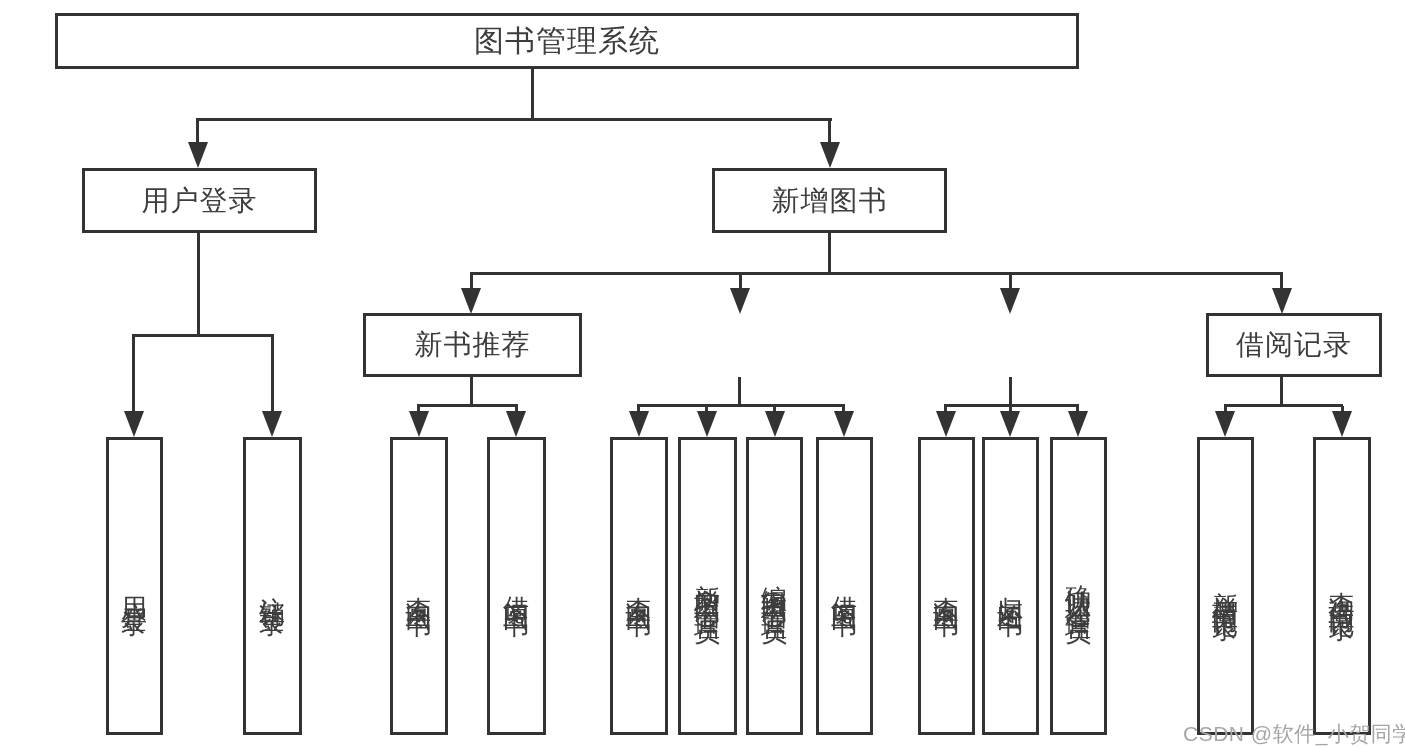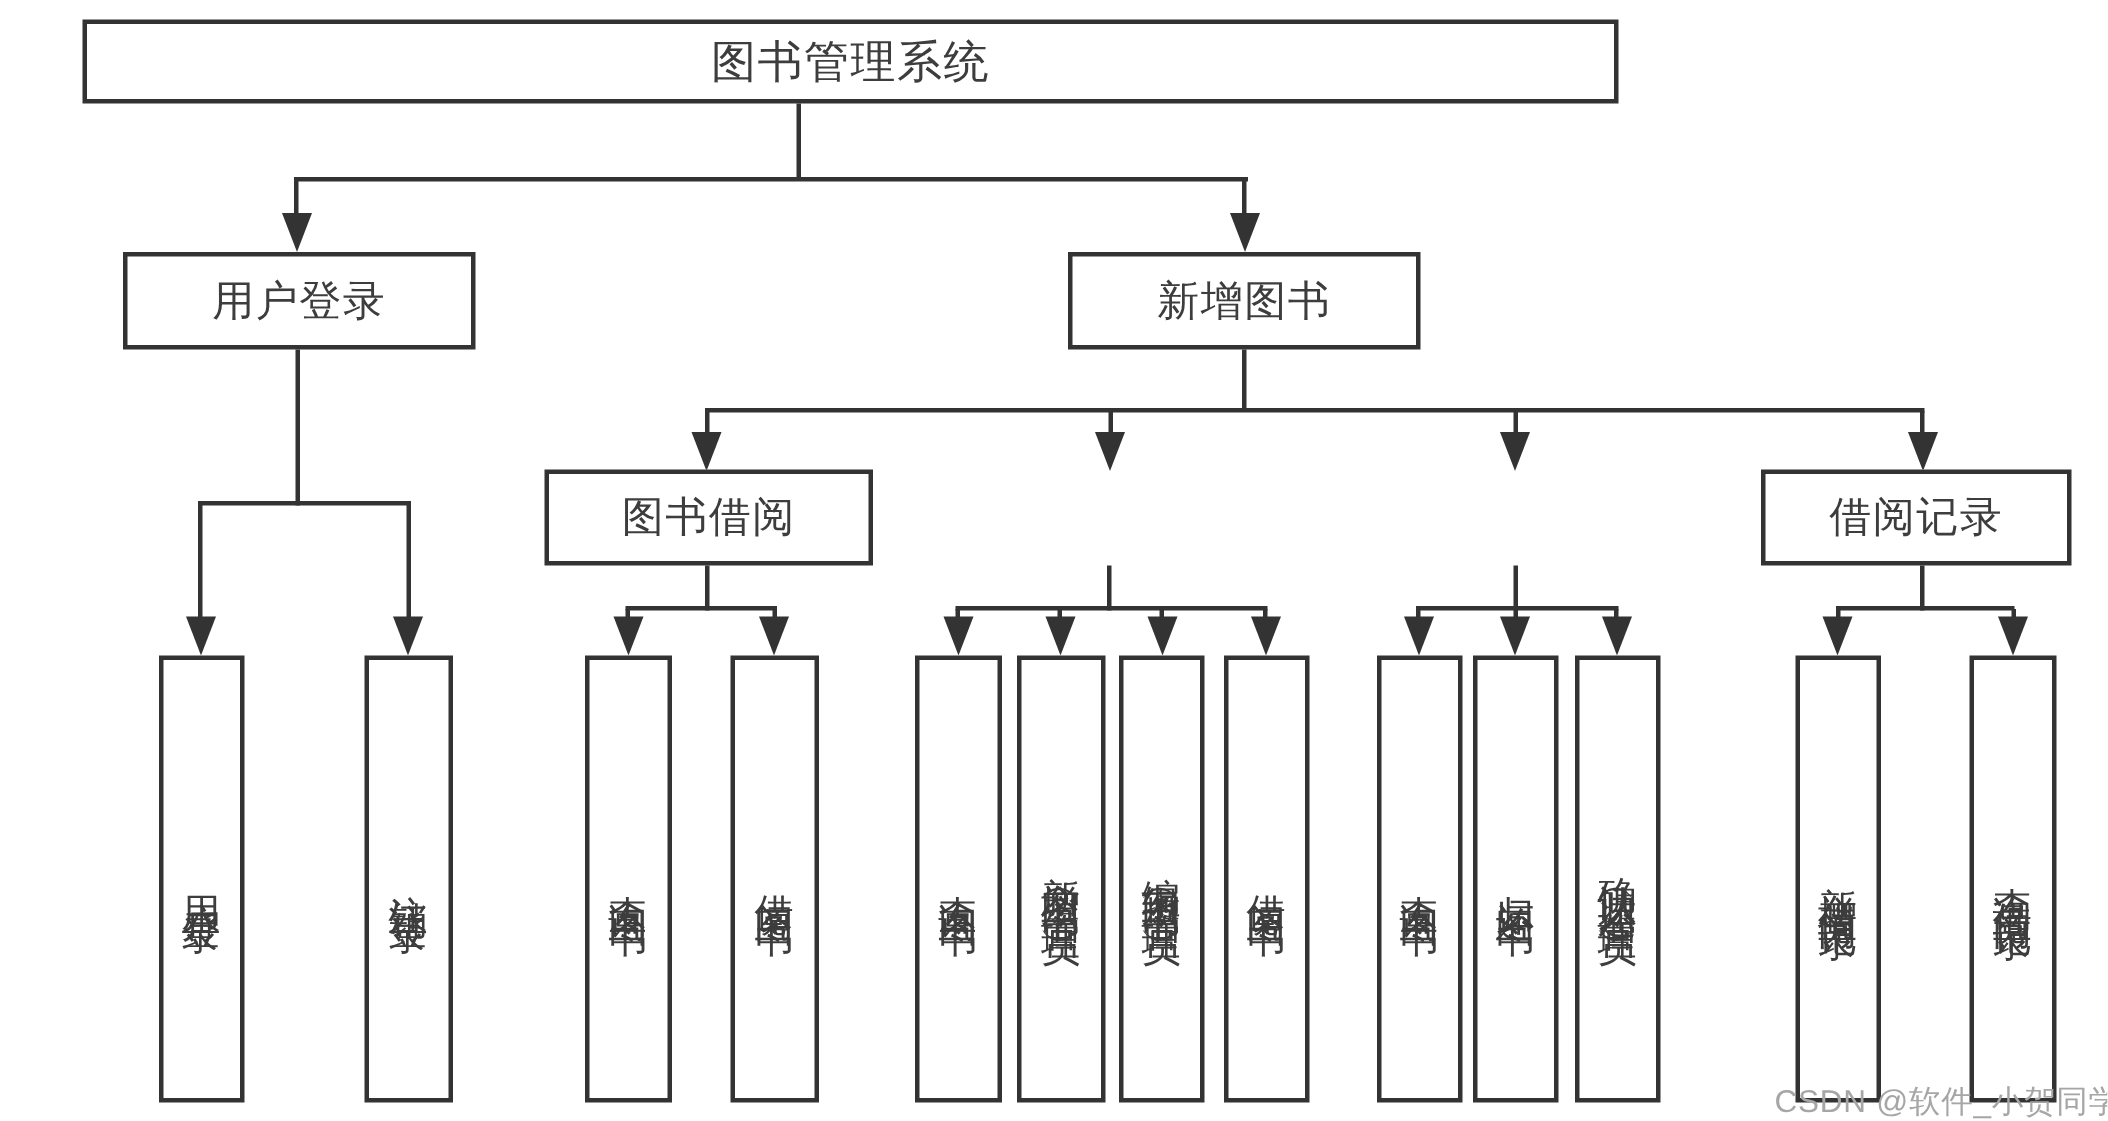--- a/index.html
+++ b/index.html
@@ -65,23 +65,23 @@
   <div class="vline" style="left:470px;top:274px;height:18px;"></div>
   <div class="arrow" style="left:461px;top:288px;"></div>
   <div class="vline" style="left:739px;top:274px;height:18px;"></div>
   <div class="arrow" style="left:730px;top:288px;"></div>
   <div class="vline" style="left:1009px;top:274px;height:18px;"></div>
   <div class="arrow" style="left:1000px;top:288px;"></div>
   <div class="vline" style="left:1280px;top:274px;height:18px;"></div>
   <div class="arrow" style="left:1272px;top:288px;"></div>
 
   <div class="node h" style="left:363px;top:313px;width:219px;height:64px;">
-    <span>图书借阅</span>
+    <span>新书推荐</span>
   </div>
-  <div class="node h" style="left:1174px;top:313px;width:207px;height:64px;">
+  <div class="node h" style="left:1206px;top:313px;width:176px;height:64px;">
     <span>借阅记录</span>
   </div>
 
   <div class="vline" style="left:470px;top:377px;height:30px;"></div>
   <div class="hline" style="left:417px;top:404px;width:101px;"></div>
   <div class="vline" style="left:417px;top:406px;height:9px;"></div>
   <div class="arrow" style="left:409px;top:411px;"></div>
   <div class="vline" style="left:515px;top:406px;height:9px;"></div>
   <div class="arrow" style="left:506px;top:411px;"></div>
 

